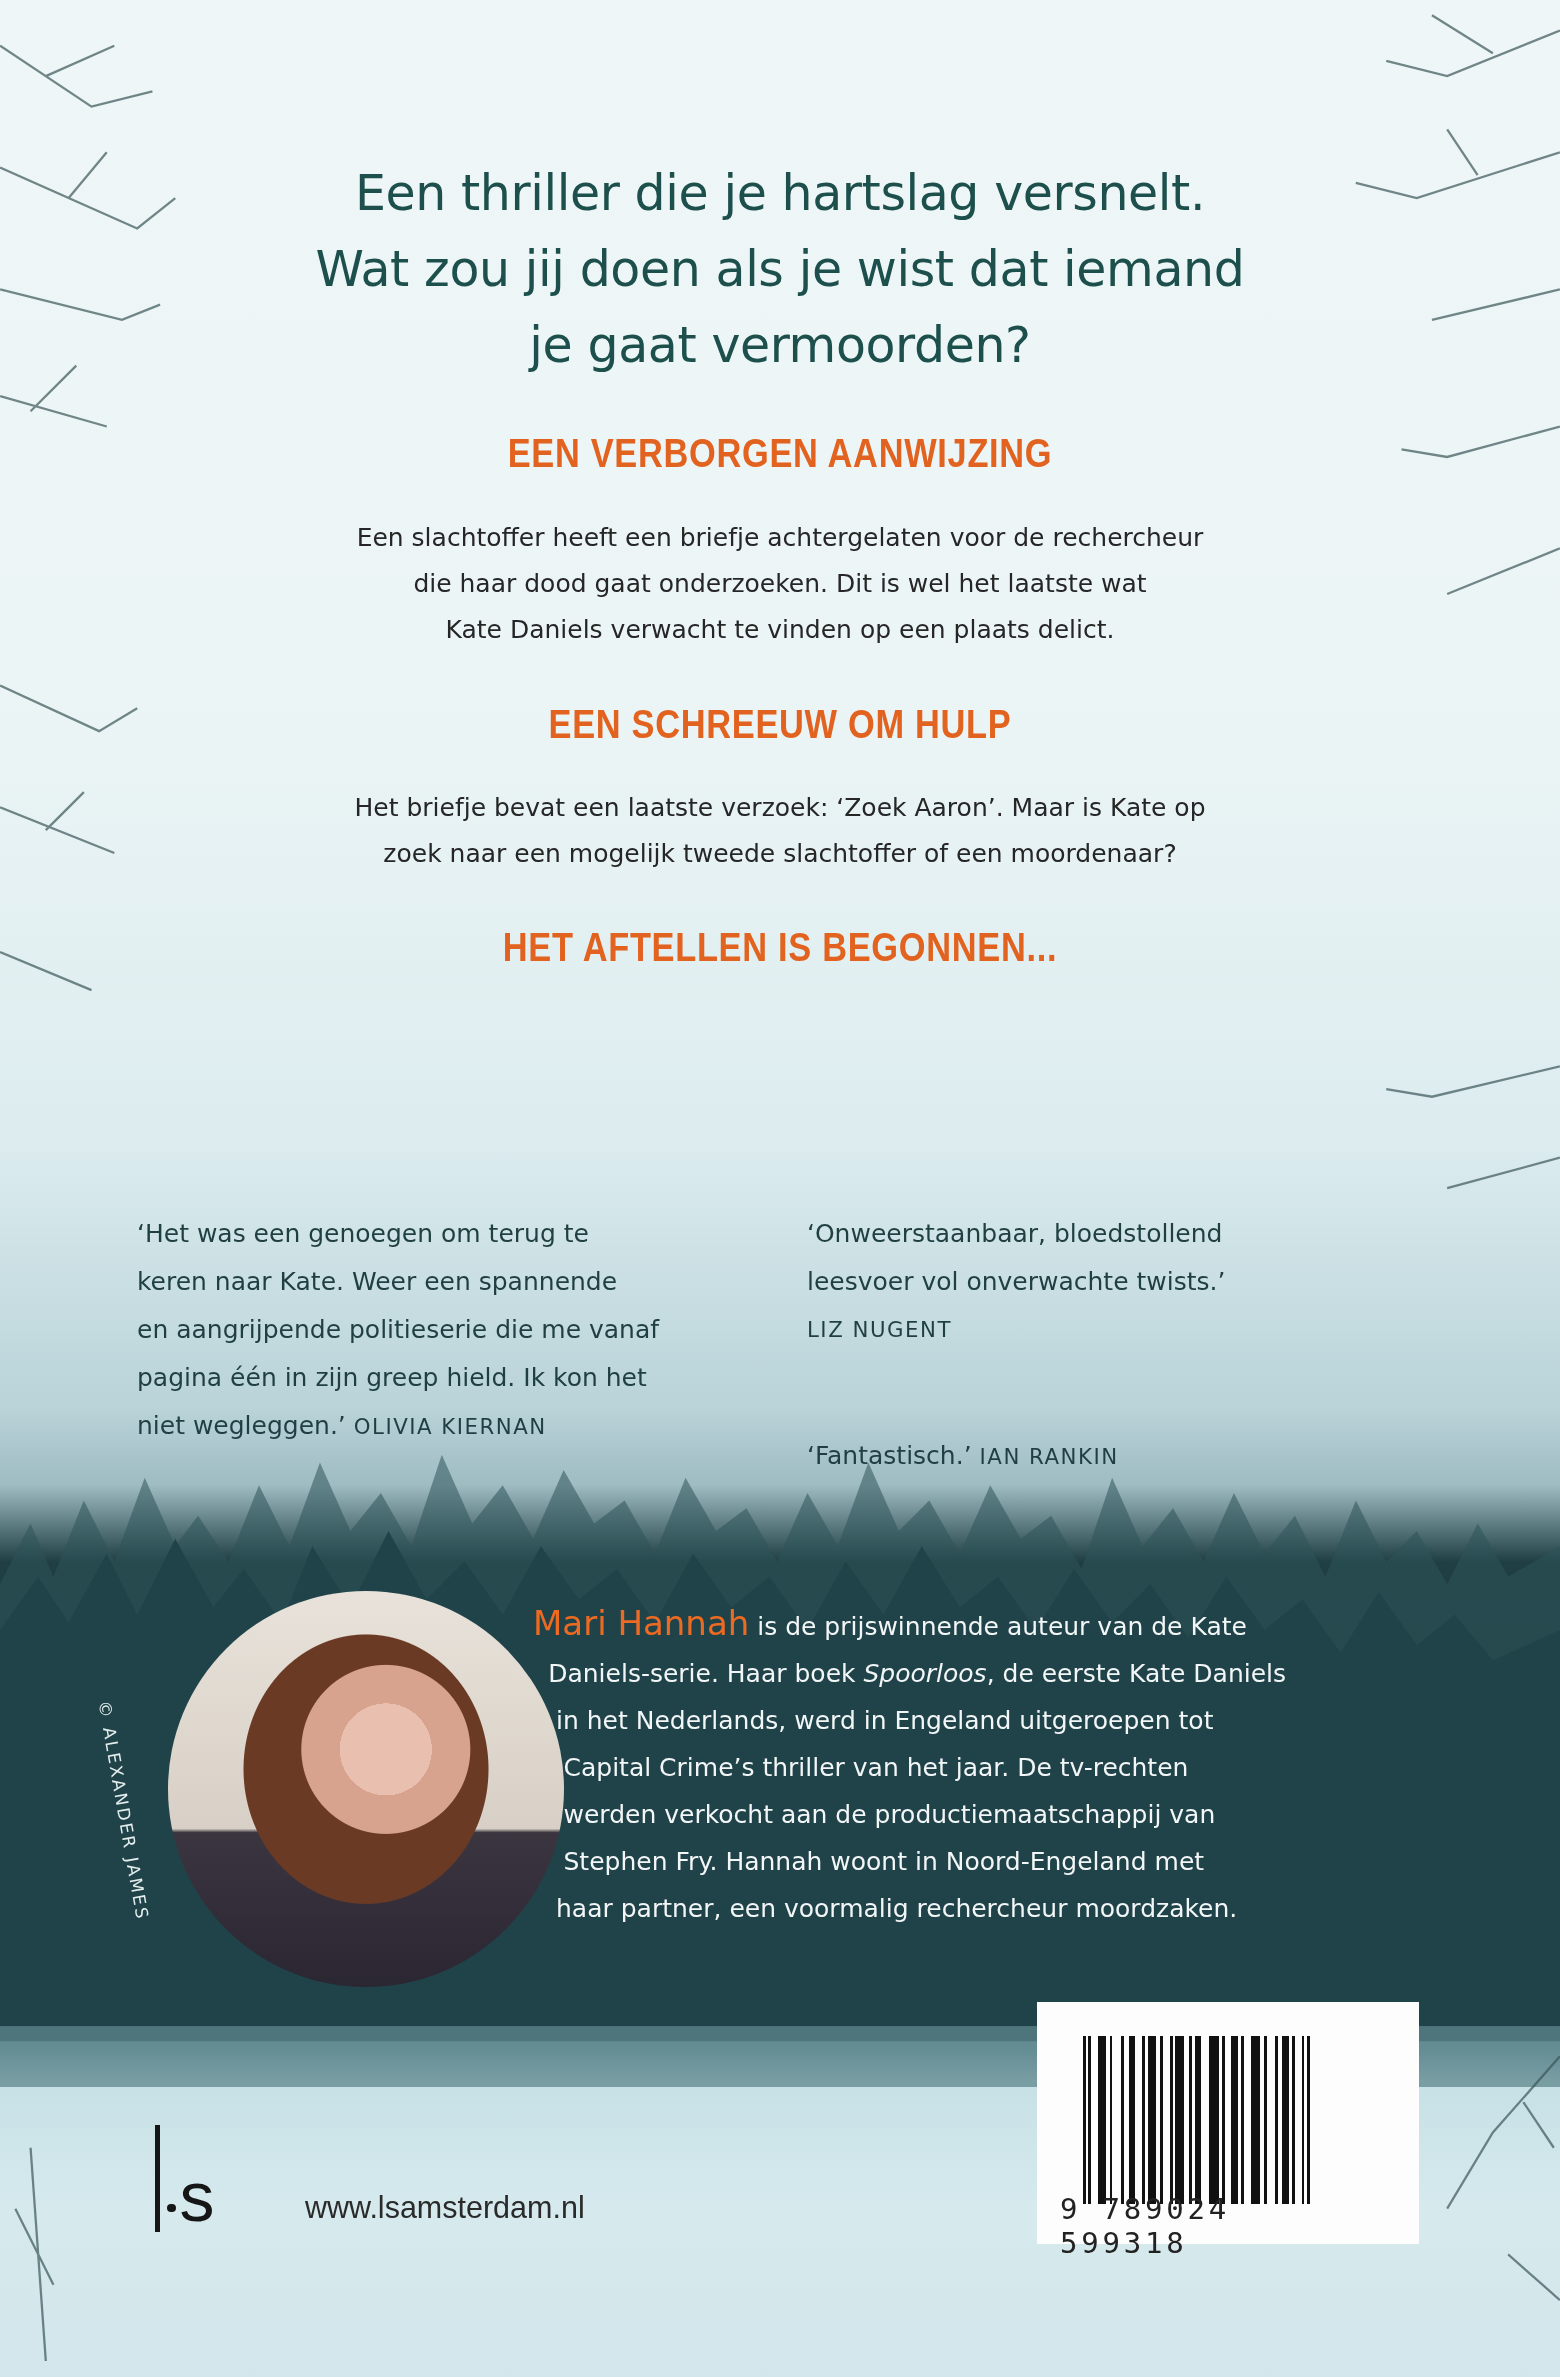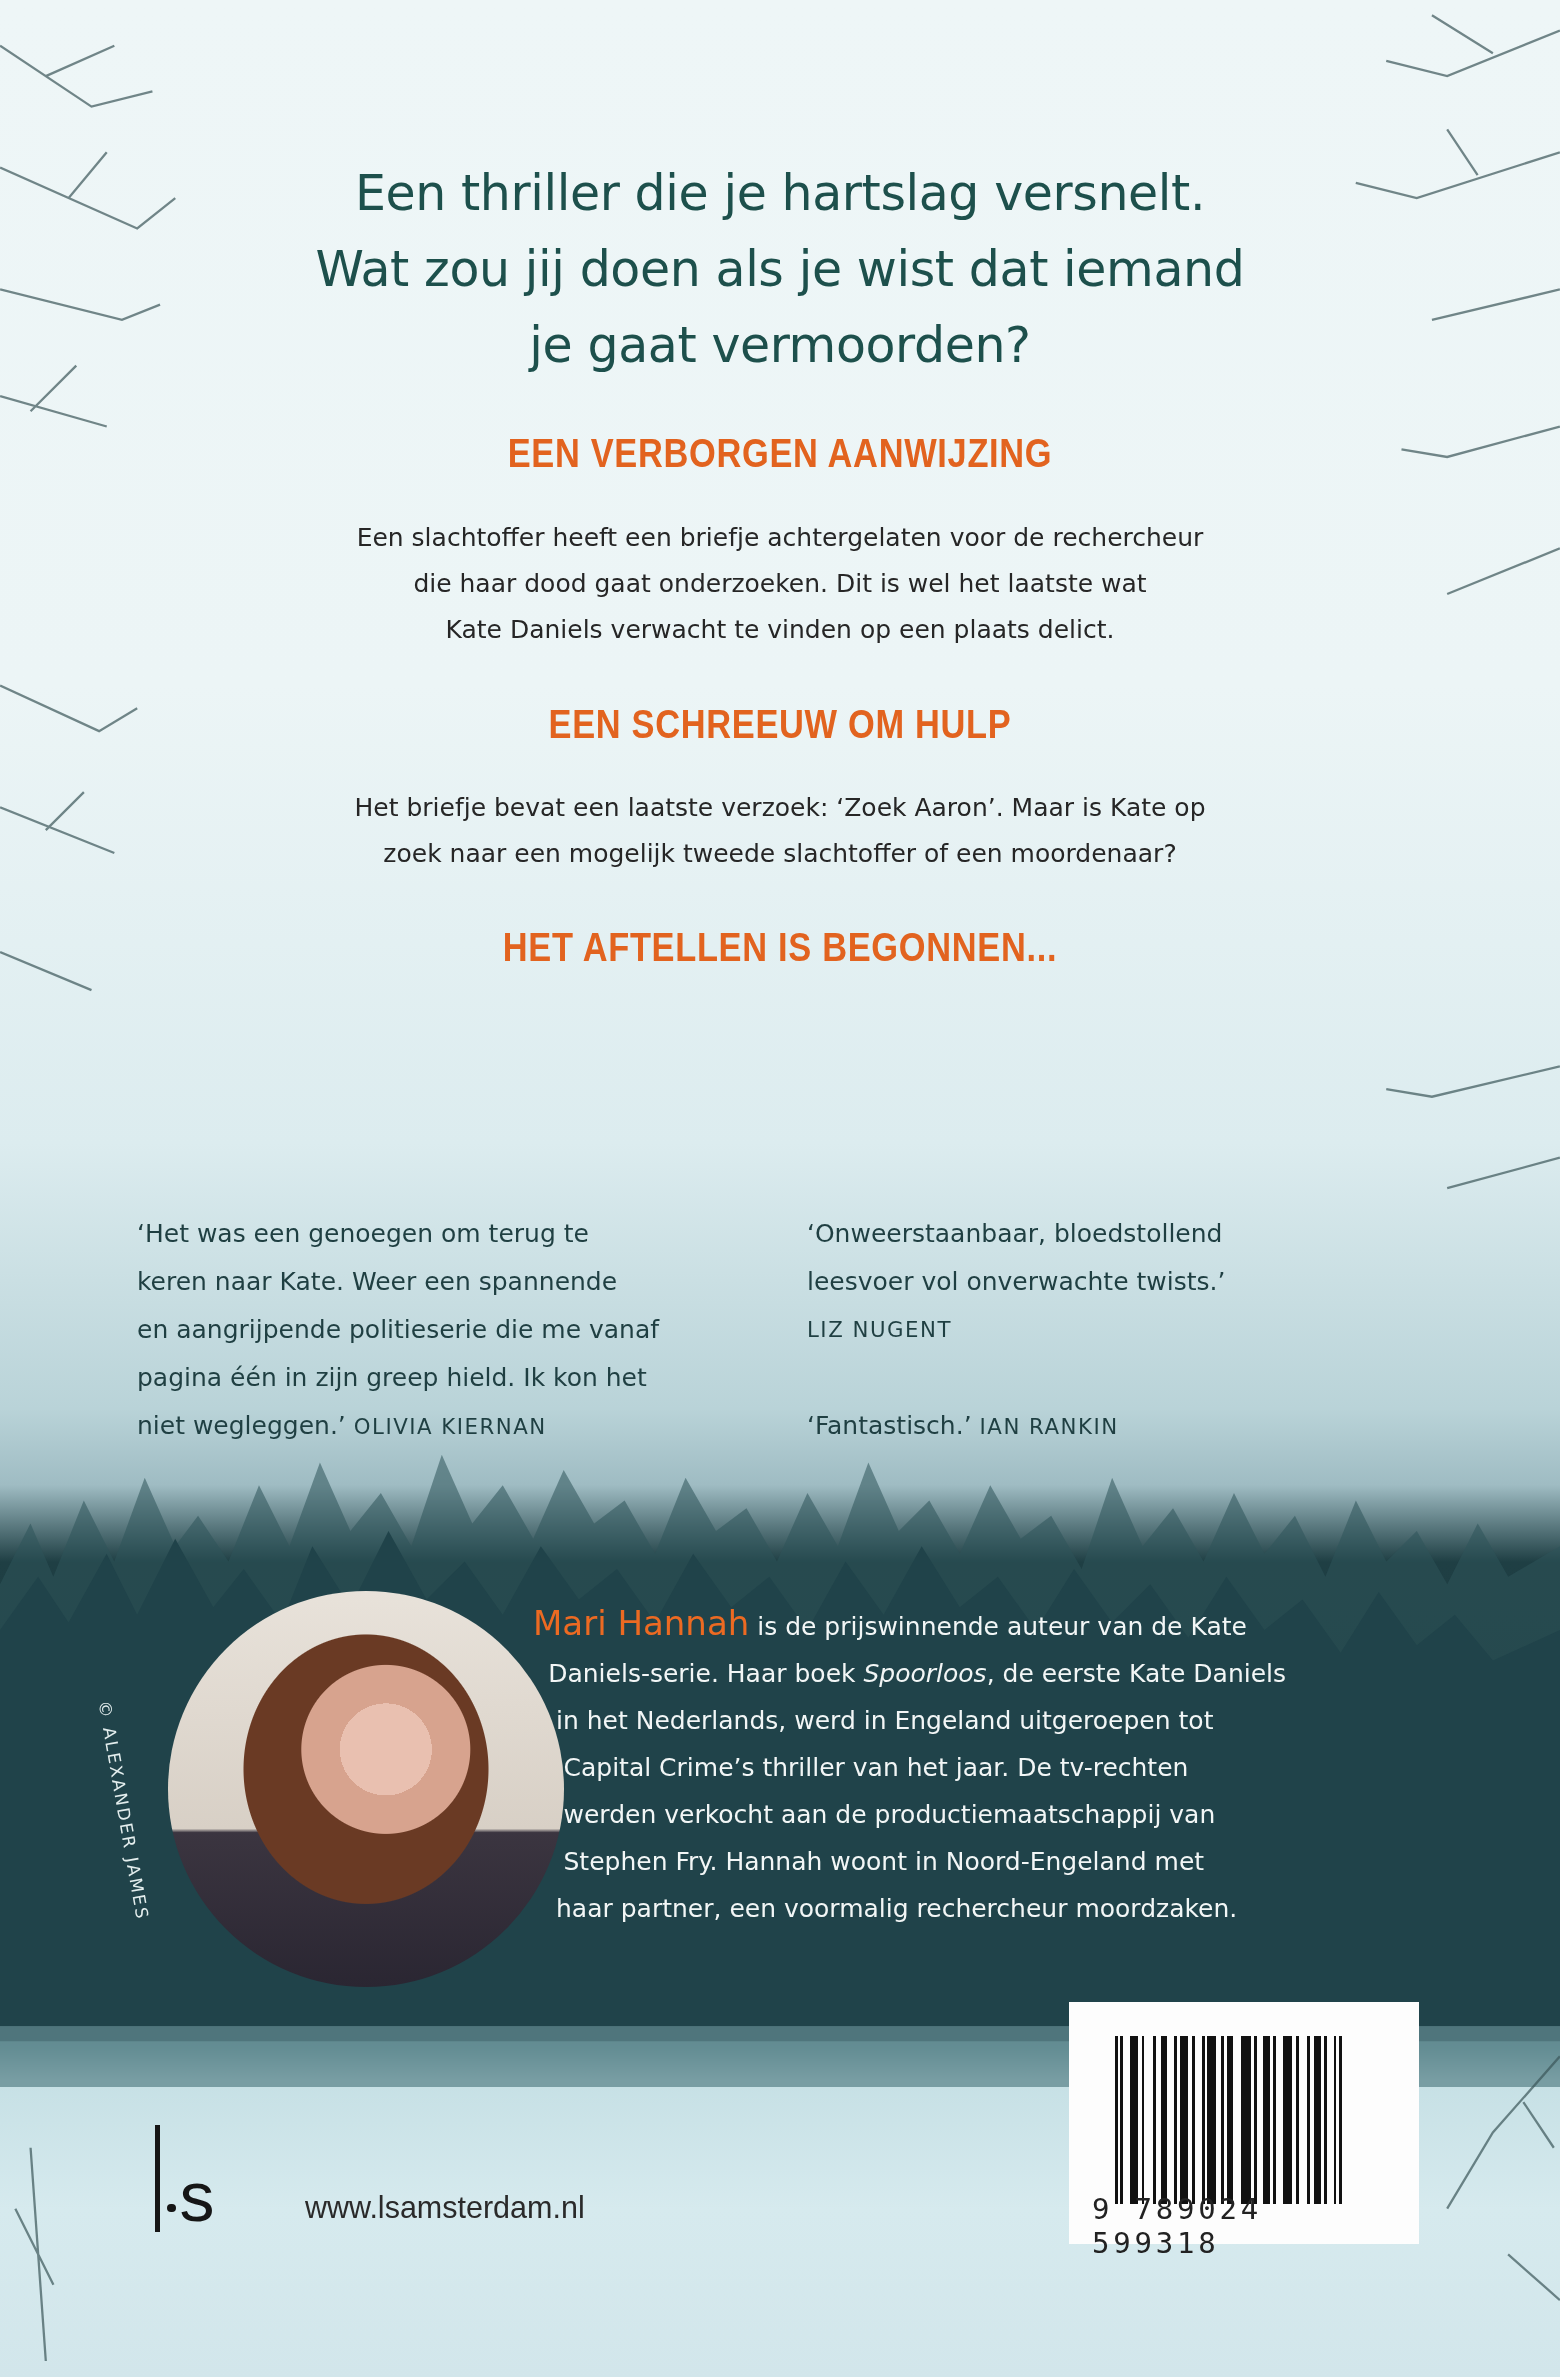--- a/index.html
+++ b/index.html
@@ -18,21 +18,21 @@
   .attrib { font-size:21.3px; letter-spacing:1.5px; }
   .bio { position:absolute; left:533px; top:1600px; width:861px; font-size:25px; line-height:47px; color:#f2f6f6; }
   .bio .name { color:#ec6a22; font-size:34px; }
   .bio span.line { display:block; }
   .photo { position:absolute; left:168px; top:1591px; width:396px; height:396px; border-radius:50%; overflow:hidden;
     background: radial-gradient(circle at 55% 40%, #e9c0b0 0 46px, #d7a38e 46px 84px, transparent 85px),
                 radial-gradient(ellipse at 50% 45%, #6a3a24 0 122px, transparent 123px),
                 linear-gradient(180deg, #e8e2da 0%, #d8d0c6 60%, #3b3540 61%, #2a2632 100%); }
   .credit { position:absolute; left:114px; top:1699px; font-size:17px; color:#e4eeee; letter-spacing:2.3px;
     transform-origin:left top; transform:rotate(80deg); white-space:nowrap; }
-  .barcode-box { position:absolute; left:1069px; top:2002px; width:350px; height:242px; background:#fdfdfd; }
+  .barcode-box { position:absolute; left:1037px; top:2002px; width:382px; height:242px; background:#fdfdfd; }
   .bars { position:absolute; left:46px; top:34px; width:259px; height:168px; display:flex; align-items:stretch; }
   .bars i { display:block; background:#111; height:100%; }
   .isbn { position:absolute; left:23px; top:190px; width:305px; text-align:left; font-family:"DejaVu Sans Mono", monospace; font-size:29px; color:#222; letter-spacing:3.8px; }
   .logo { position:absolute; left:152px; top:2125px; width:107px; height:107px; }
   .logo .bar { position:absolute; left:3px; top:0; width:5.3px; height:107px; background:#161616; }
   .logo .dot { position:absolute; left:15.2px; top:79px; width:8.4px; height:8.4px; border-radius:50%; background:#161616; }
   .logo .s { position:absolute; left:27.4px; top:37px; font-size:70px; line-height:70px; color:#161616; font-family:"Liberation Sans", sans-serif; }
   .url { position:absolute; left:305px; top:2190px; font-family:"Liberation Sans", sans-serif; font-size:30.5px; color:#2a2a2a; }
 </style>
 </head>
@@ -83,21 +83,21 @@
     <div>en aangrijpende politieserie die me vanaf</div>
     <div>pagina één in zijn greep hield. Ik kon het</div>
     <div><span>niet wegleggen.’</span> <span class="attrib">OLIVIA KIERNAN</span></div>
   </div>
 
   <div class="quote" style="left:807px; top:1210px; width:564px;">
     <div>‘Onweerstaanbaar, bloedstollend</div>
     <div>leesvoer vol onverwachte twists.’</div>
     <div class="attrib">LIZ NUGENT</div>
   </div>
-  <div class="quote" style="left:807px; top:1402px; width:564px;">
+  <div class="quote" style="left:807px; top:1432px; width:564px;">
     <span>‘Fantastisch.’</span> <span class="attrib">IAN RANKIN</span>
   </div>
 
   <div class="photo"></div>
   <div class="credit">© ALEXANDER JAMES</div>
 
   <div class="bio">
     <span class="line"><span class="name">Mari Hannah</span><span> is de prijswinnende auteur van de Kate</span></span>
     <span class="line" style="padding-left:15.2px;"><span>Daniels-serie. Haar boek </span><em>Spoorloos</em><span>, de eerste Kate Daniels</span></span>
     <span class="line" style="padding-left:23px;">in het Nederlands, werd in Engeland uitgeroepen tot</span>

